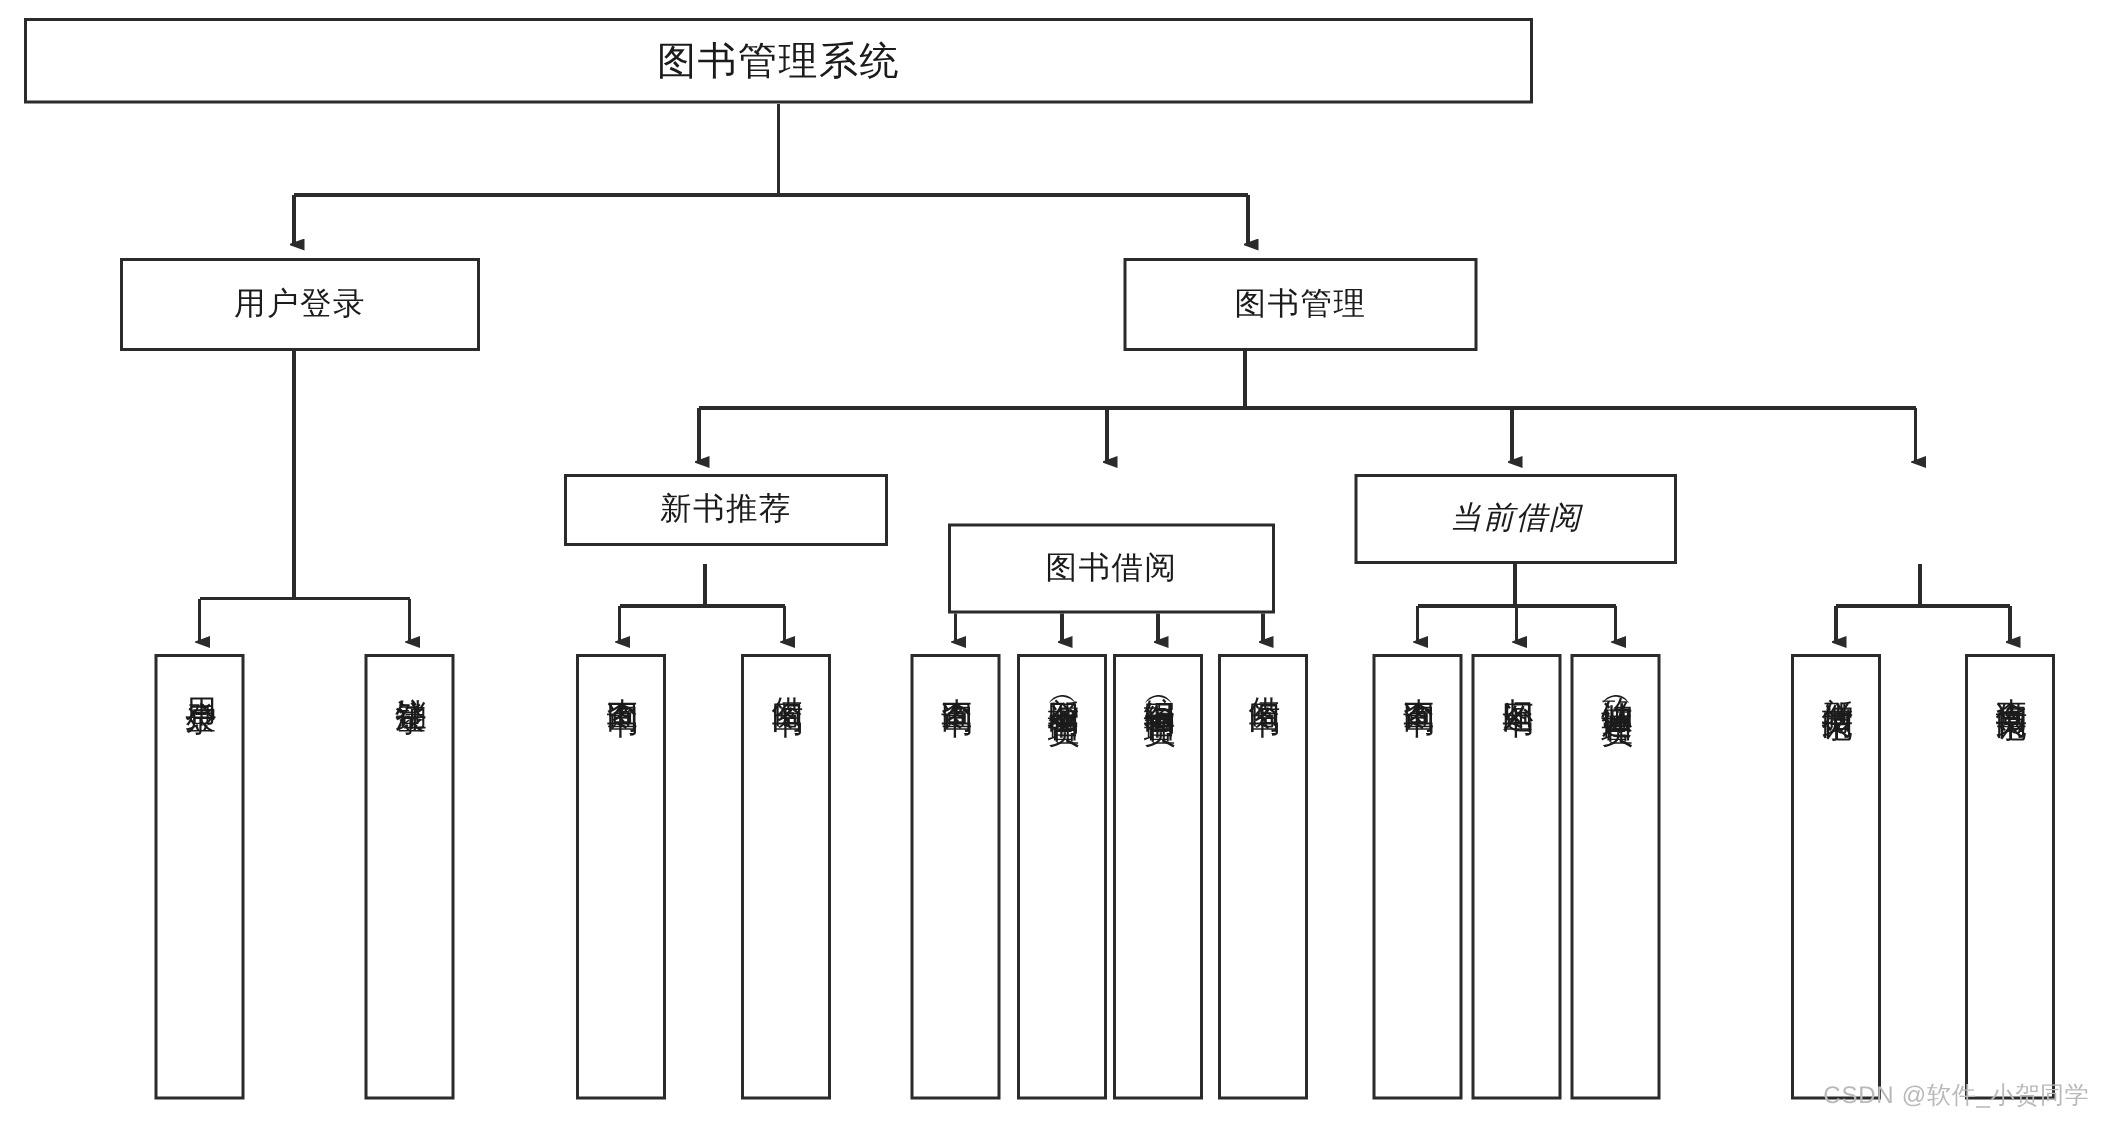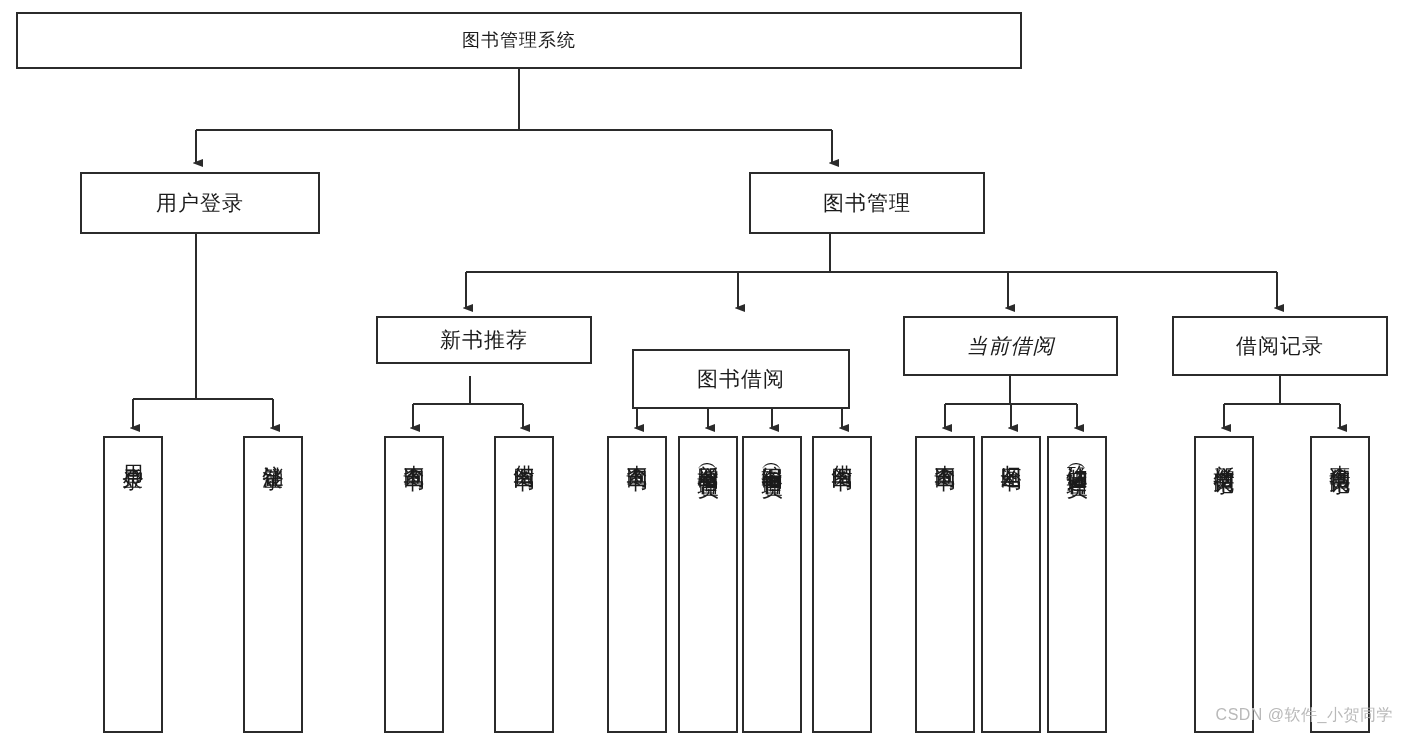--- a/index.html
+++ b/index.html
@@ -42,42 +42,42 @@
     text-align: center;
     line-height: 1.18;
     white-space: nowrap;
   }
   
   .node.horizontal .node-label {
     font-size: 21px;
     letter-spacing: 1px;
   }
   .node.root .node-label {
-    font-size: 18px;
+    font-size: 26px;
     letter-spacing: 1px;
   }
   
   .node.vertical {
     align-items: flex-start;
     justify-content: center;
     padding-top: 10px;
   }
   .node.vertical .node-label {
     writing-mode: vertical-rl;
     text-orientation: upright;
     font-size: 21px;
     line-height: 1.05;
     letter-spacing: 2px;
     white-space: nowrap;
     text-align: start;
   }
   .watermark {
     position: absolute;
     right: 12px;
-    bottom: 21px;
+    bottom: 6px;
     font-size: 16px;
     color: #b9b9b9;
     letter-spacing: 0.5px;
     z-index: 5;
     white-space: nowrap;
     text-align: right;
   }
 </style>
 </head>
 <body>
@@ -152,23 +152,20 @@
   </div>
 
   <div class="node horizontal" style="left:632px; top:316px; width:218px; height:60px;margin-top:33px;">
     <span class="node-label">图书借阅</span>
   </div>
 
   <div class="node horizontal" style="left:903px; top:316px; width:215px; height:60px;font-style:italic;">
     <span class="node-label">当前借阅</span>
   </div>
 
-  <div class="node horizontal" style="left:1172px; top:316px; width:216px; height:60px;">
-    <span class="node-label">借阅记录</span>
-  </div>
 
   <div class="node vertical" style="left:103px; top:436px; width:60px; height:297px;">
     <span class="node-label">用户登录</span>
   </div>
   <div class="node vertical" style="left:243px; top:436px; width:60px; height:297px;">
     <span class="node-label">注销登录</span>
   </div>
 
   <div class="node vertical" style="left:384px; top:436px; width:60px; height:297px;">
     <span class="node-label">查询图书</span>

